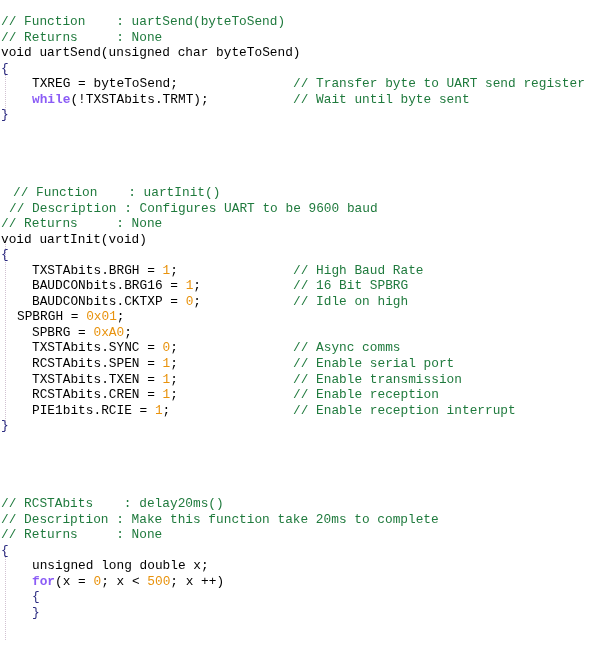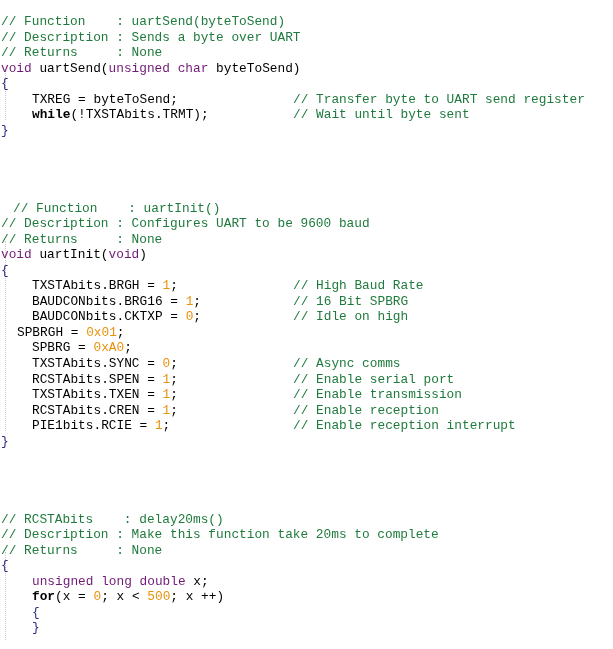--- a/index.html
+++ b/index.html
@@ -41,52 +41,51 @@
     font-size: 12.8px;
     letter-spacing: 0px;
     white-space: pre;
     color: #000000;
     padding-left: 1px;
   }
   .code-line.blank { color: transparent; }
 
   
   .tok-comment  { color: #1f7a3d; }
-  .tok-keyword  { color: #701a75; }   
-  .tok-control  { color: #000000; font-weight: bold; }  
+  .tok-keyword  { color: #000000; }   
+  .tok-control  { color: #8b5cf6; font-weight: bold; }  
   .tok-number   { color: #e8920c; }
   .tok-plain    { color: #000000; }
   .tok-brace    { color: #2b2b80; }
 </style>
 </head>
 <body>
 
 <div id="editor">
 
   <div id="guides">
       <div class="indent-guide" style="top: 70px; height: 50px;"></div>
       <div class="indent-guide" style="top: 241px; height: 190px;"></div>
       <div class="indent-guide" style="top: 552px; height: 88px;"></div>
     </div>
 
   <div id="code-lines">
       <div class="code-line"><span style="position: relative; display: inline-block; width: 100%;"><span style="position: absolute; left: 0px; white-space: pre;"><span class="tok-comment">// Function    : uartSend(byteToSend)</span></span></span></div>
-      <div class="code-line"><span style="position: relative; display: inline-block; width: 100%;"><span style="position: absolute; left: 0px; white-space: pre;"><span class="tok-comment">// Description : Sends a byte over UART</span></span></span></div>
       <div class="code-line"><span style="position: relative; display: inline-block; width: 100%;"><span style="position: absolute; left: 0px; white-space: pre;"><span class="tok-comment">// Returns     : None</span></span></span></div>
       <div class="code-line"><span style="position: relative; display: inline-block; width: 100%;"><span style="position: absolute; left: 0px; white-space: pre;"><span class="tok-keyword">void</span><span class="tok-plain"> </span><span class="tok-plain">uartSend</span><span class="tok-plain">(</span><span class="tok-keyword">unsigned</span><span class="tok-plain"> </span><span class="tok-keyword">char</span><span class="tok-plain"> </span><span class="tok-plain">byteToSend</span><span class="tok-plain">)</span></span></span></div>
       <div class="code-line"><span style="position: relative; display: inline-block; width: 100%;"><span style="position: absolute; left: 0px; white-space: pre;"><span class="tok-brace">{</span></span></span></div>
       <div class="code-line"><span style="position: relative; display: inline-block; width: 100%;"><span style="position: absolute; left: 31px; white-space: pre;"><span class="tok-plain">TXREG</span><span class="tok-plain"> </span><span class="tok-plain">=</span><span class="tok-plain"> </span><span class="tok-plain">byteToSend</span><span class="tok-plain">;</span></span><span class="tok-comment" style="position: absolute; left: 292px; white-space: pre;">// Transfer byte to UART send register</span></span></div>
       <div class="code-line"><span style="position: relative; display: inline-block; width: 100%;"><span style="position: absolute; left: 31px; white-space: pre;"><span class="tok-control">while</span><span class="tok-plain">(</span><span class="tok-plain">!</span><span class="tok-plain">TXSTAbits</span><span class="tok-plain">.</span><span class="tok-plain">TRMT</span><span class="tok-plain">)</span><span class="tok-plain">;</span></span><span class="tok-comment" style="position: absolute; left: 292px; white-space: pre;">// Wait until byte sent</span></span></div>
       <div class="code-line"><span style="position: relative; display: inline-block; width: 100%;"><span style="position: absolute; left: 0px; white-space: pre;"><span class="tok-brace">}</span></span></span></div>
       <div class="code-line blank">&nbsp;</div>
       <div class="code-line blank">&nbsp;</div>
       <div class="code-line blank">&nbsp;</div>
       <div class="code-line blank">&nbsp;</div>
       <div class="code-line"><span style="position: relative; display: inline-block; width: 100%;"><span style="position: absolute; left: 12px; white-space: pre;"><span class="tok-comment">// Function    : uartInit()</span></span></span></div>
-      <div class="code-line"><span style="position: relative; display: inline-block; width: 100%;"><span style="position: absolute; left: 0px; white-space: pre;"><span class="tok-comment">// Description : Configures UART to be 9600 baud</span></span></span></div>
+      <div class="code-line"><span style="position: relative; display: inline-block; width: 100%;"><span style="position: absolute; left: 8px; white-space: pre;"><span class="tok-comment">// Description : Configures UART to be 9600 baud</span></span></span></div>
       <div class="code-line"><span style="position: relative; display: inline-block; width: 100%;"><span style="position: absolute; left: 0px; white-space: pre;"><span class="tok-comment">// Returns     : None</span></span></span></div>
       <div class="code-line"><span style="position: relative; display: inline-block; width: 100%;"><span style="position: absolute; left: 0px; white-space: pre;"><span class="tok-keyword">void</span><span class="tok-plain"> </span><span class="tok-plain">uartInit</span><span class="tok-plain">(</span><span class="tok-keyword">void</span><span class="tok-plain">)</span></span></span></div>
       <div class="code-line"><span style="position: relative; display: inline-block; width: 100%;"><span style="position: absolute; left: 0px; white-space: pre;"><span class="tok-brace">{</span></span></span></div>
       <div class="code-line"><span style="position: relative; display: inline-block; width: 100%;"><span style="position: absolute; left: 31px; white-space: pre;"><span class="tok-plain">TXSTAbits</span><span class="tok-plain">.</span><span class="tok-plain">BRGH</span><span class="tok-plain"> </span><span class="tok-plain">=</span><span class="tok-plain"> </span><span class="tok-number">1</span><span class="tok-plain">;</span></span><span class="tok-comment" style="position: absolute; left: 292px; white-space: pre;">// High Baud Rate</span></span></div>
       <div class="code-line"><span style="position: relative; display: inline-block; width: 100%;"><span style="position: absolute; left: 31px; white-space: pre;"><span class="tok-plain">BAUDCONbits</span><span class="tok-plain">.</span><span class="tok-plain">BRG16</span><span class="tok-plain"> </span><span class="tok-plain">=</span><span class="tok-plain"> </span><span class="tok-number">1</span><span class="tok-plain">;</span></span><span class="tok-comment" style="position: absolute; left: 292px; white-space: pre;">// 16 Bit SPBRG</span></span></div>
       <div class="code-line"><span style="position: relative; display: inline-block; width: 100%;"><span style="position: absolute; left: 31px; white-space: pre;"><span class="tok-plain">BAUDCONbits</span><span class="tok-plain">.</span><span class="tok-plain">CKTXP</span><span class="tok-plain"> </span><span class="tok-plain">=</span><span class="tok-plain"> </span><span class="tok-number">0</span><span class="tok-plain">;</span></span><span class="tok-comment" style="position: absolute; left: 292px; white-space: pre;">// Idle on high</span></span></div>
       <div class="code-line"><span style="position: relative; display: inline-block; width: 100%;"><span style="position: absolute; left: 16px; white-space: pre;"><span class="tok-plain">SPBRGH</span><span class="tok-plain"> </span><span class="tok-plain">=</span><span class="tok-plain"> </span><span class="tok-number">0x01</span><span class="tok-plain">;</span></span></span></div>
       <div class="code-line"><span style="position: relative; display: inline-block; width: 100%;"><span style="position: absolute; left: 31px; white-space: pre;"><span class="tok-plain">SPBRG</span><span class="tok-plain"> </span><span class="tok-plain">=</span><span class="tok-plain"> </span><span class="tok-number">0xA0</span><span class="tok-plain">;</span></span></span></div>
       <div class="code-line"><span style="position: relative; display: inline-block; width: 100%;"><span style="position: absolute; left: 31px; white-space: pre;"><span class="tok-plain">TXSTAbits</span><span class="tok-plain">.</span><span class="tok-plain">SYNC</span><span class="tok-plain"> </span><span class="tok-plain">=</span><span class="tok-plain"> </span><span class="tok-number">0</span><span class="tok-plain">;</span></span><span class="tok-comment" style="position: absolute; left: 292px; white-space: pre;">// Async comms</span></span></div>
       <div class="code-line"><span style="position: relative; display: inline-block; width: 100%;"><span style="position: absolute; left: 31px; white-space: pre;"><span class="tok-plain">RCSTAbits</span><span class="tok-plain">.</span><span class="tok-plain">SPEN</span><span class="tok-plain"> </span><span class="tok-plain">=</span><span class="tok-plain"> </span><span class="tok-number">1</span><span class="tok-plain">;</span></span><span class="tok-comment" style="position: absolute; left: 292px; white-space: pre;">// Enable serial port</span></span></div>

